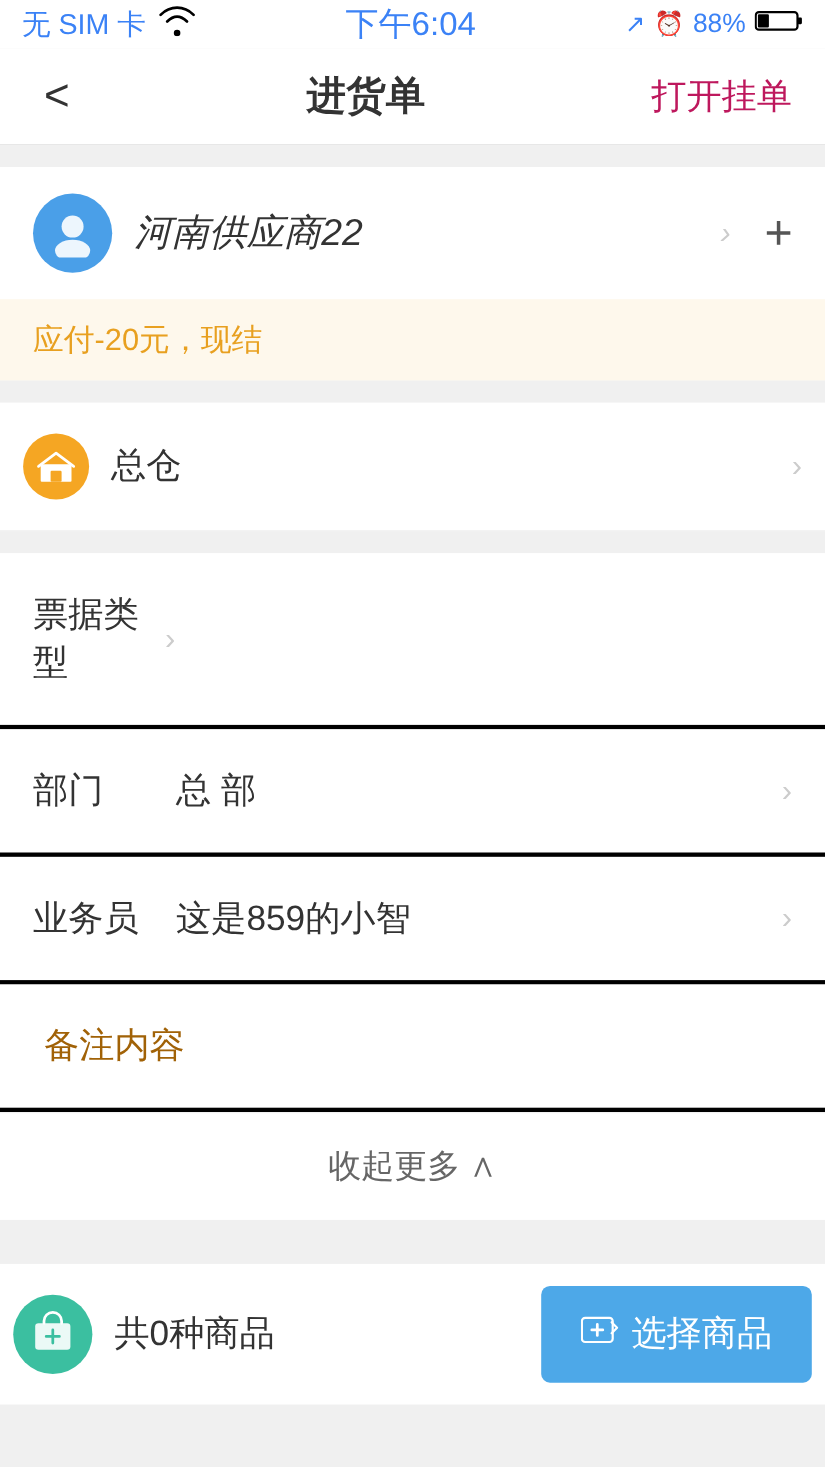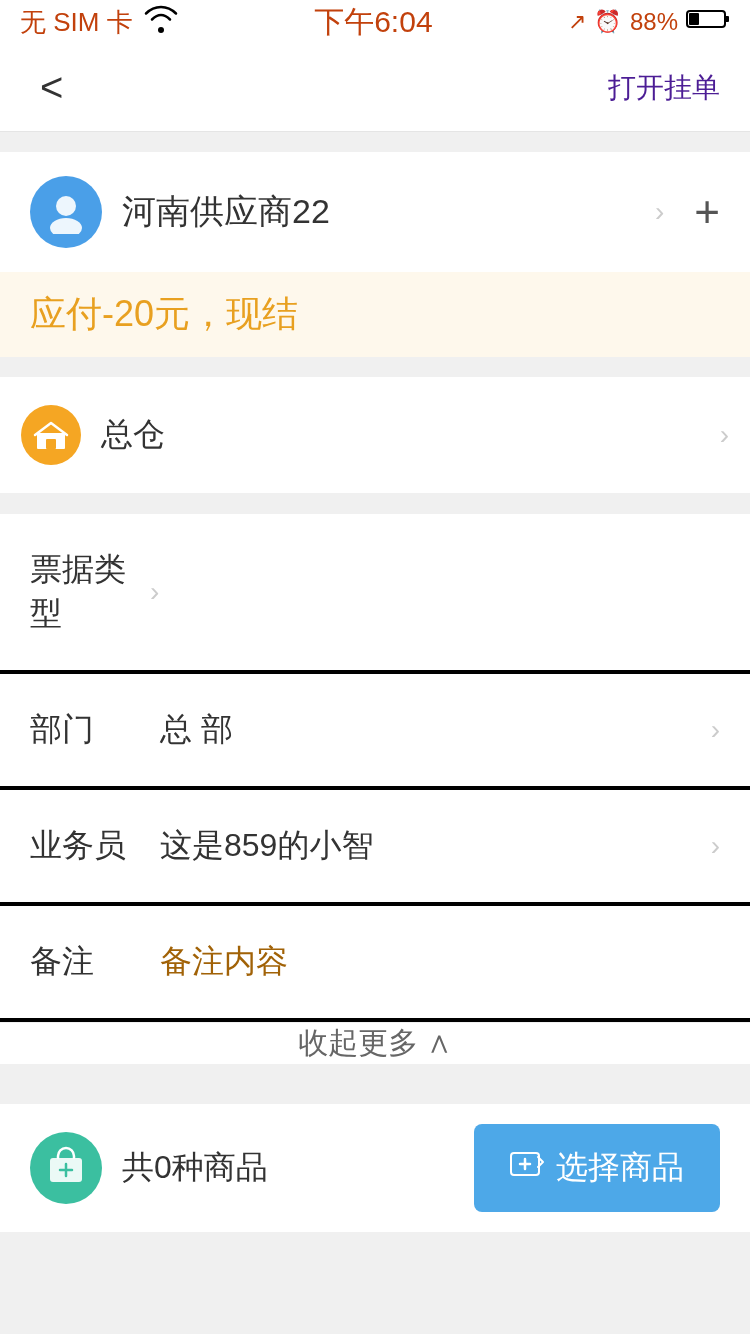--- a/index.html
+++ b/index.html
@@ -16,21 +16,21 @@
     
     .status-bar {
       width: 100%;
       height: 44px;
       background: #fff;
       display: flex;
       align-items: center;
       justify-content: space-between;
       padding: 0 20px;
       font-size: 28px;
-      color: #c2410c;
+      color: #3b82f6;
     }
     .status-left { display: flex; align-items: center; gap: 10px; font-size: 26px; }
     .status-center { font-size: 30px; font-weight: 500; }
     .status-right { display: flex; align-items: center; gap: 8px; font-size: 24px; }
 
     
     .nav-bar {
       width: 100%;
       height: 88px;
       background: #fff;
@@ -45,22 +45,22 @@
       color: #333;
       cursor: pointer;
       padding: 10px;
     }
     .nav-title {
       font-size: 36px;
       font-weight: 600;
       color: #333;
     }
     .nav-action {
-      font-size: 28px;
-      color: #4c1d95;
+      font-size: 32px;
+      color: #be185d;
       cursor: pointer;
     }
 
     
     .section-divider {
       height: 20px;
       background: #f0f0f0;
     }
 
     
@@ -69,20 +69,21 @@
       margin-bottom: 0;
     }
 
     
     .supplier-row {
       display: flex;
       align-items: center;
       padding: 24px 30px;
       background: #fff;
       border-bottom: none;
+      font-style: italic;
     }
     .supplier-avatar {
       width: 72px;
       height: 72px;
       border-radius: 50%;
       background: #4a9fe8;
       display: flex;
       align-items: center;
       justify-content: center;
       margin-right: 20px;
@@ -102,21 +103,21 @@
     .supplier-add {
       font-size: 44px;
       color: #555;
       font-weight: 300;
     }
 
     
     .notice-banner {
       background: #fef8ec;
       padding: 18px 30px;
-      font-size: 36px;
+      font-size: 28px;
       color: #e8a020;
     }
     .row-icon {
       width: 60px;
       height: 60px;
       border-radius: 50%;
       background: #f5a623;
       display: flex;
       align-items: center;
       justify-content: center;
@@ -175,32 +176,33 @@
     }
     .form-row-arrow {
       font-size: 28px;
       color: #ccc;
     }
 
     
     .collapse-btn {
       background: #fff;
       text-align: center;
+      padding: 28px;
       font-size: 30px;
       color: #666;
       cursor: pointer;
       border-top: 1px solid #f0f0f0;
     }
 
     
     .bottom-bar {
       background: #fff;
       display: flex;
       align-items: center;
-      padding: 20px 30px;
+      padding: 20px 12px;
       margin-top: 20px;
     }
     .product-icon {
       width: 72px;
       height: 72px;
       border-radius: 50%;
       background: #3bbfa0;
       display: flex;
       align-items: center;
       justify-content: center;
@@ -256,20 +258,21 @@
         <rect x="1" y="4" width="38" height="16" rx="3" stroke="#000" stroke-width="2" fill="none"></rect>
         <rect x="39" y="9" width="4" height="6" rx="1" fill="#000"></rect>
         <rect x="3" y="6" width="10" height="12" rx="1" fill="#000"></rect>
       </svg>
     </span>
   </div>
 </div>
 
 <div class="nav-bar">
   <span class="nav-back">&lt;</span>
+  <span class="nav-title">进货单</span>
   <span class="nav-action">打开挂单</span>
 </div>
 
 <div class="section-divider"></div>
 
 <div class="card-section">
   <div class="supplier-row">
     <div class="supplier-avatar">
       <svg viewBox="0 0 44 44" fill="none">
         <circle cx="22" cy="16" r="10" fill="#fff" opacity="0.9"></circle>
@@ -315,21 +318,20 @@
     <span class="form-row-arrow">›</span>
   </div>
 
   <div class="form-row">
     <span class="form-row-label">业务员</span>
     <span class="form-row-value">这是859的小智</span>
     <span class="form-row-arrow">›</span>
   </div>
 
   <div class="form-row">
-    <span class="form-row-label">备注</span>
     <span class="form-row-value placeholder-text">备注内容</span>
   </div>
 
   <div class="collapse-btn">收起更多 ∧</div>
 </div>
 
 <div class="section-divider"></div>
 
 <div class="bottom-bar">
   <div class="product-icon">

